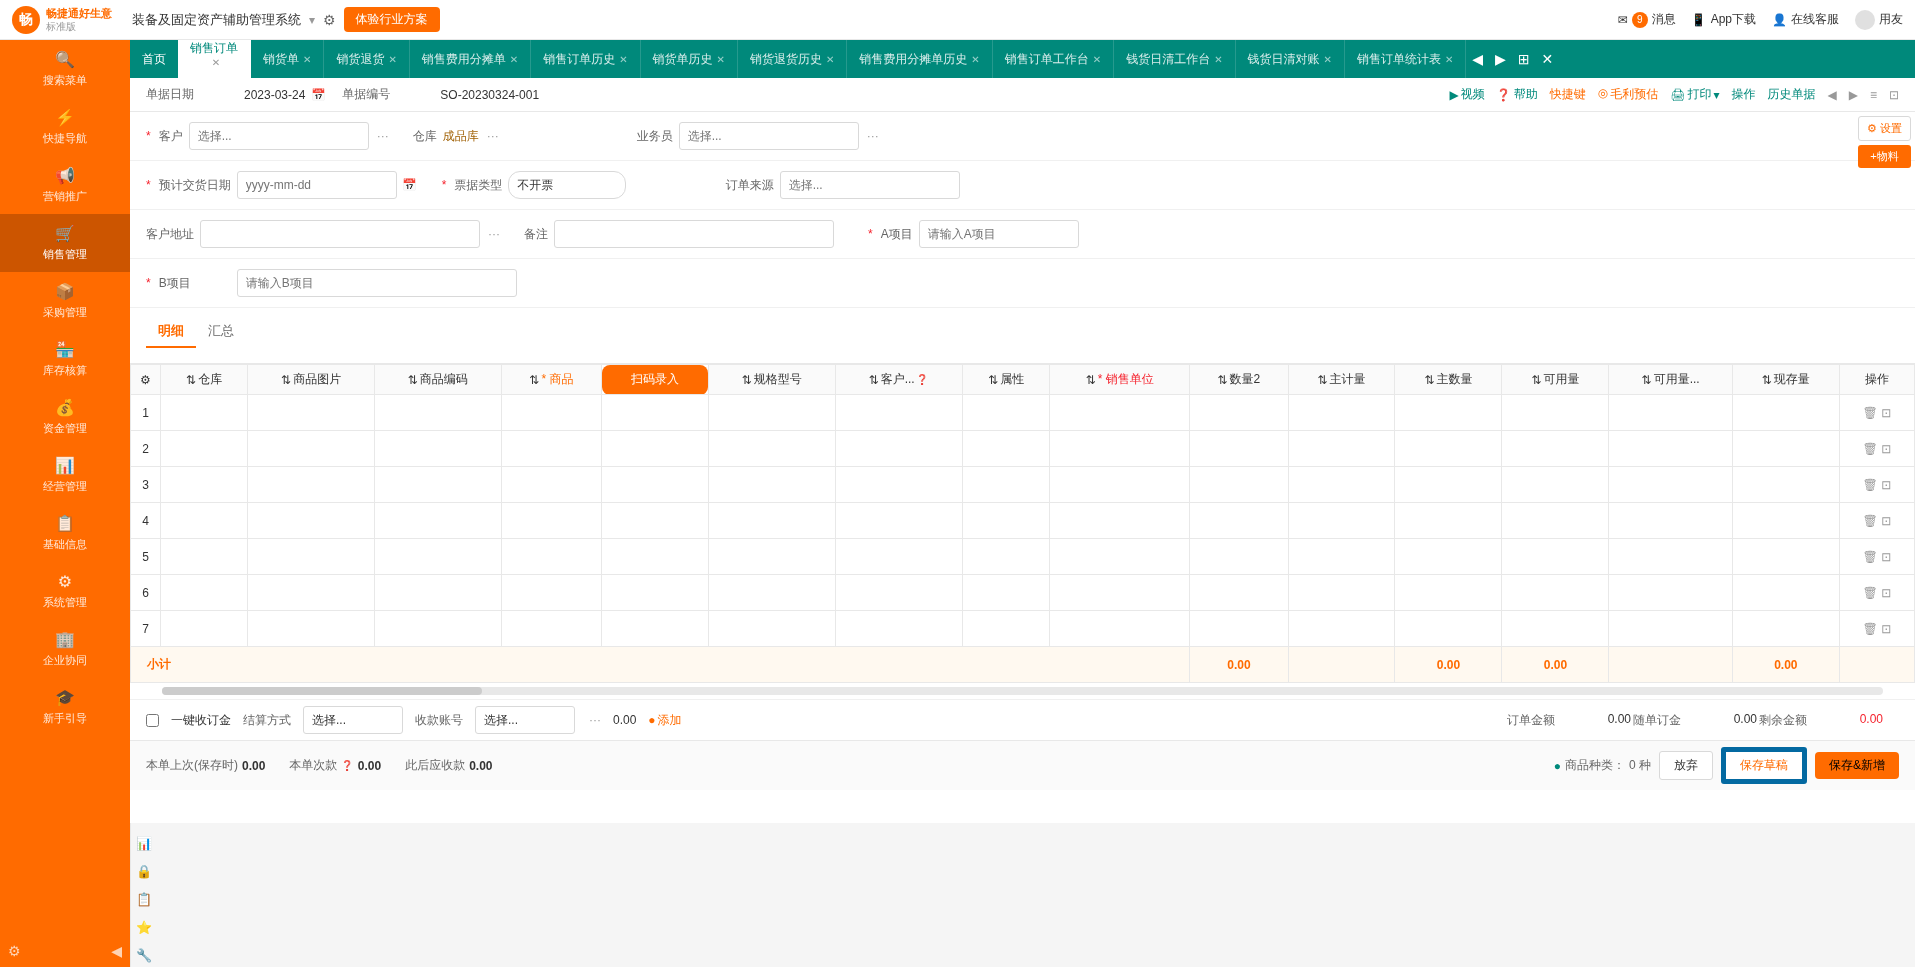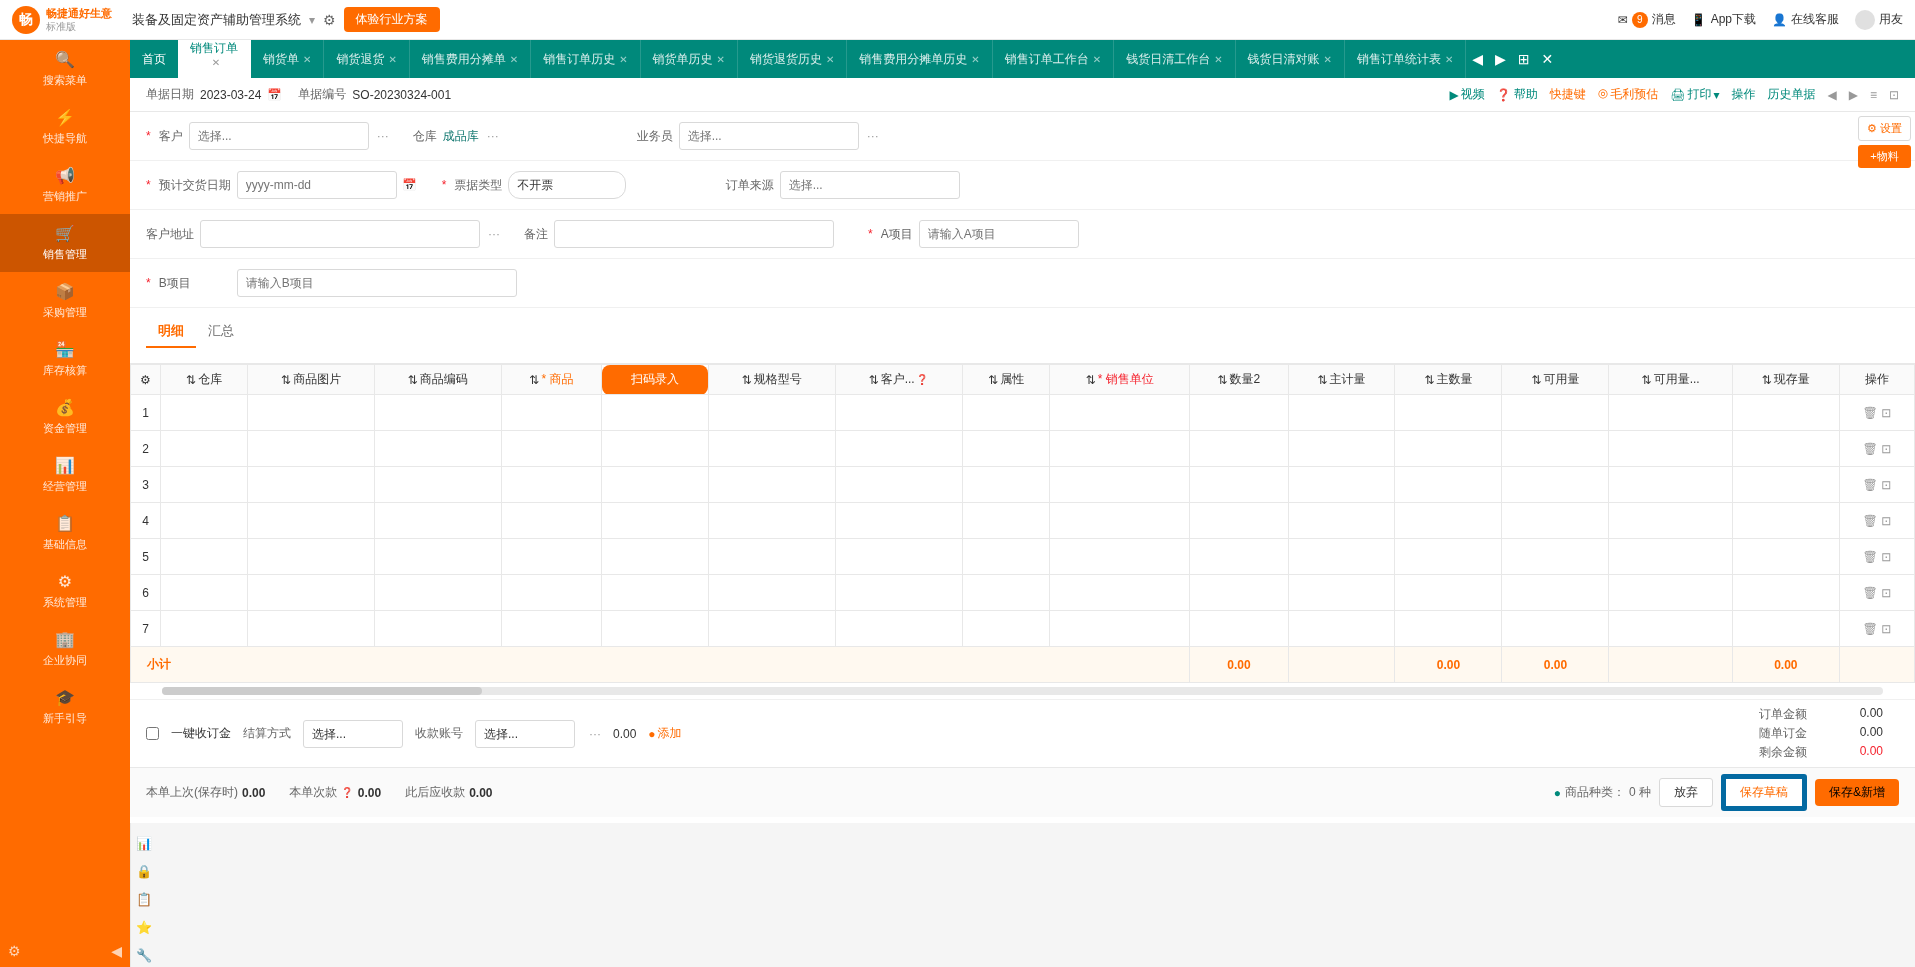--- a/index.html
+++ b/index.html
@@ -32,21 +32,21 @@
     
     .tab { display: flex; align-items: center; padding: 0 12px; height: 38px; color: rgba(255,255,255,0.85); cursor: pointer; white-space: nowrap; font-size: 12px; border-right: 1px solid rgba(255,255,255,0.15); }
     .tab.active { background: #fff; color: #00897b; flex-direction: column; }
     .tab .tab-close { margin-left: 4px; color: rgba(255,255,255,0.6); font-size: 10px; }
     .tab.active .tab-close { color: #999; }
     .tab-nav-btn { color: white; padding: 0 6px; cursor: pointer; font-size: 14px; }
     .tab-home { background: #00897b; color: white; padding: 0 12px; height: 38px; display: flex; align-items: center; font-size: 12px; cursor: pointer; }
     .field-row { display: flex; align-items: center; gap: 6px; }
     .field-label { color: #666; white-space: nowrap; font-size: 12px; }
     .required { color: #f5222d; margin-right: 2px; }
-    .field-value { color: #333; font-size: 12px; }
+    .field-value { color: #333; font-size: 12px; margin-left: 44px; }
     .action-link { color: #00897b; font-size: 12px; cursor: pointer; display: flex; align-items: center; gap: 2px; }
     .action-link-orange { color: #ff6b00; font-size: 12px; cursor: pointer; display: flex; gap: 2px; }
     .form-section { padding: 10px 16px; border-bottom: 1px solid #f0f0f0; display: flex; align-items: center; gap: 24px; flex-wrap: wrap; }
     .form-field { display: flex; align-items: center; gap: 6px; min-width: 200px; }
     .form-field-wide { min-width: 320px; }
     .form-input { border: 1px solid #d9d9d9; border-radius: 3px; padding: 4px 8px; font-size: 12px; color: #333; min-width: 140px; height: 28px; outline: none; }
     .form-select { border: 1px solid #d9d9d9; border-radius: 3px; padding: 4px 8px; font-size: 12px; color: #333; height: 28px; outline: none; appearance: none; padding-right: 20px; background: #fff; }
     .dots-btn { color: #999; cursor: pointer; margin-left: 2px; }
 
     
@@ -59,21 +59,21 @@
     .data-table { width: 100%; border-collapse: collapse; font-size: 12px; min-width: 1400px; }
     .data-table th { background: #fafafa; border: 1px solid #e8e8e8; padding: 6px 8px; text-align: center; color: #333; font-weight: 500; white-space: nowrap; position: relative; }
     .data-table td { border: 1px solid #e8e8e8; padding: 4px 8px; text-align: center; color: #333; height: 36px; }
     .col-num { width: 30px; color: #999; }
     .th-sortable { display: flex; align-items: center; justify-content: center; gap: 2px; }
     .btn-default { border: 1px solid #d9d9d9; background: #fff; border-radius: 3px; padding: 5px 14px; cursor: pointer; font-size: 12px; color: #333; }
     .btn-outline-orange { border: 5px solid #0369a1; background: #fff; border-radius: 3px; padding: 5px 14px; cursor: pointer; font-size: 12px; color: #ff6b00; }
     .btn-orange { background: #ff6b00; color: #000000; border: none; border-radius: 4px; padding: 5px 14px; cursor: pointer; font-size: 12px; }
 
     
-    .summary-area { margin-left: auto; display: flex; flex-direction: column; gap: 2px; padding-right: 16px; font-size: 12px; }
+    .summary-area { margin-left: auto; display: flex; flex-direction: row; gap: 2px; padding-right: 16px; font-size: 12px; }
     .summary-row { display: flex; justify-content: space-between; gap: 16px; }
     .summary-label { color: #666; }
     .summary-val { color: #333; min-width: 60px; text-align: right; }
 
     
     .right-panel { width: 28px; background: #f5f5f5; display: flex; flex-direction: column; align-items: center; padding-top: 8px; gap: 4px; border-left: 1px solid #e8e8e8; flex-shrink: 0; }
     .right-panel-icon { width: 24px; height: 24px; display: flex; align-items: center; justify-content: center; cursor: pointer; color: #666; font-size: 13px; border-radius: 3px; }
 
     .scrollbar-track { height: 8px; background: #e8e8e8; margin: 0 16px; border-radius: 4px; }
     .scrollbar-thumb { height: 8px; width: 320px; background: #ccc; border-radius: 4px; }
@@ -295,21 +295,21 @@
 
           <div class="form-section">
             <div class="form-field">
               <span class="required">*</span>
               <span class="field-label">客户</span>
               <input class="form-input" style="width: 180px;" placeholder="选择...">
               <span class="dots-btn">···</span>
             </div>
             <div class="form-field" style="min-width:200px;">
               <span class="field-label">仓库</span>
-              <span style="color:#0f766e;">成品库</span>
+              <span style="color:#a16207;">成品库</span>
               <span class="dots-btn">···</span>
             </div>
             <div class="form-field">
               <span class="field-label">业务员</span>
               <input class="form-input" style="width: 180px;" placeholder="选择...">
               <span class="dots-btn">···</span>
             </div>
           </div>
 
           <div class="form-section">

